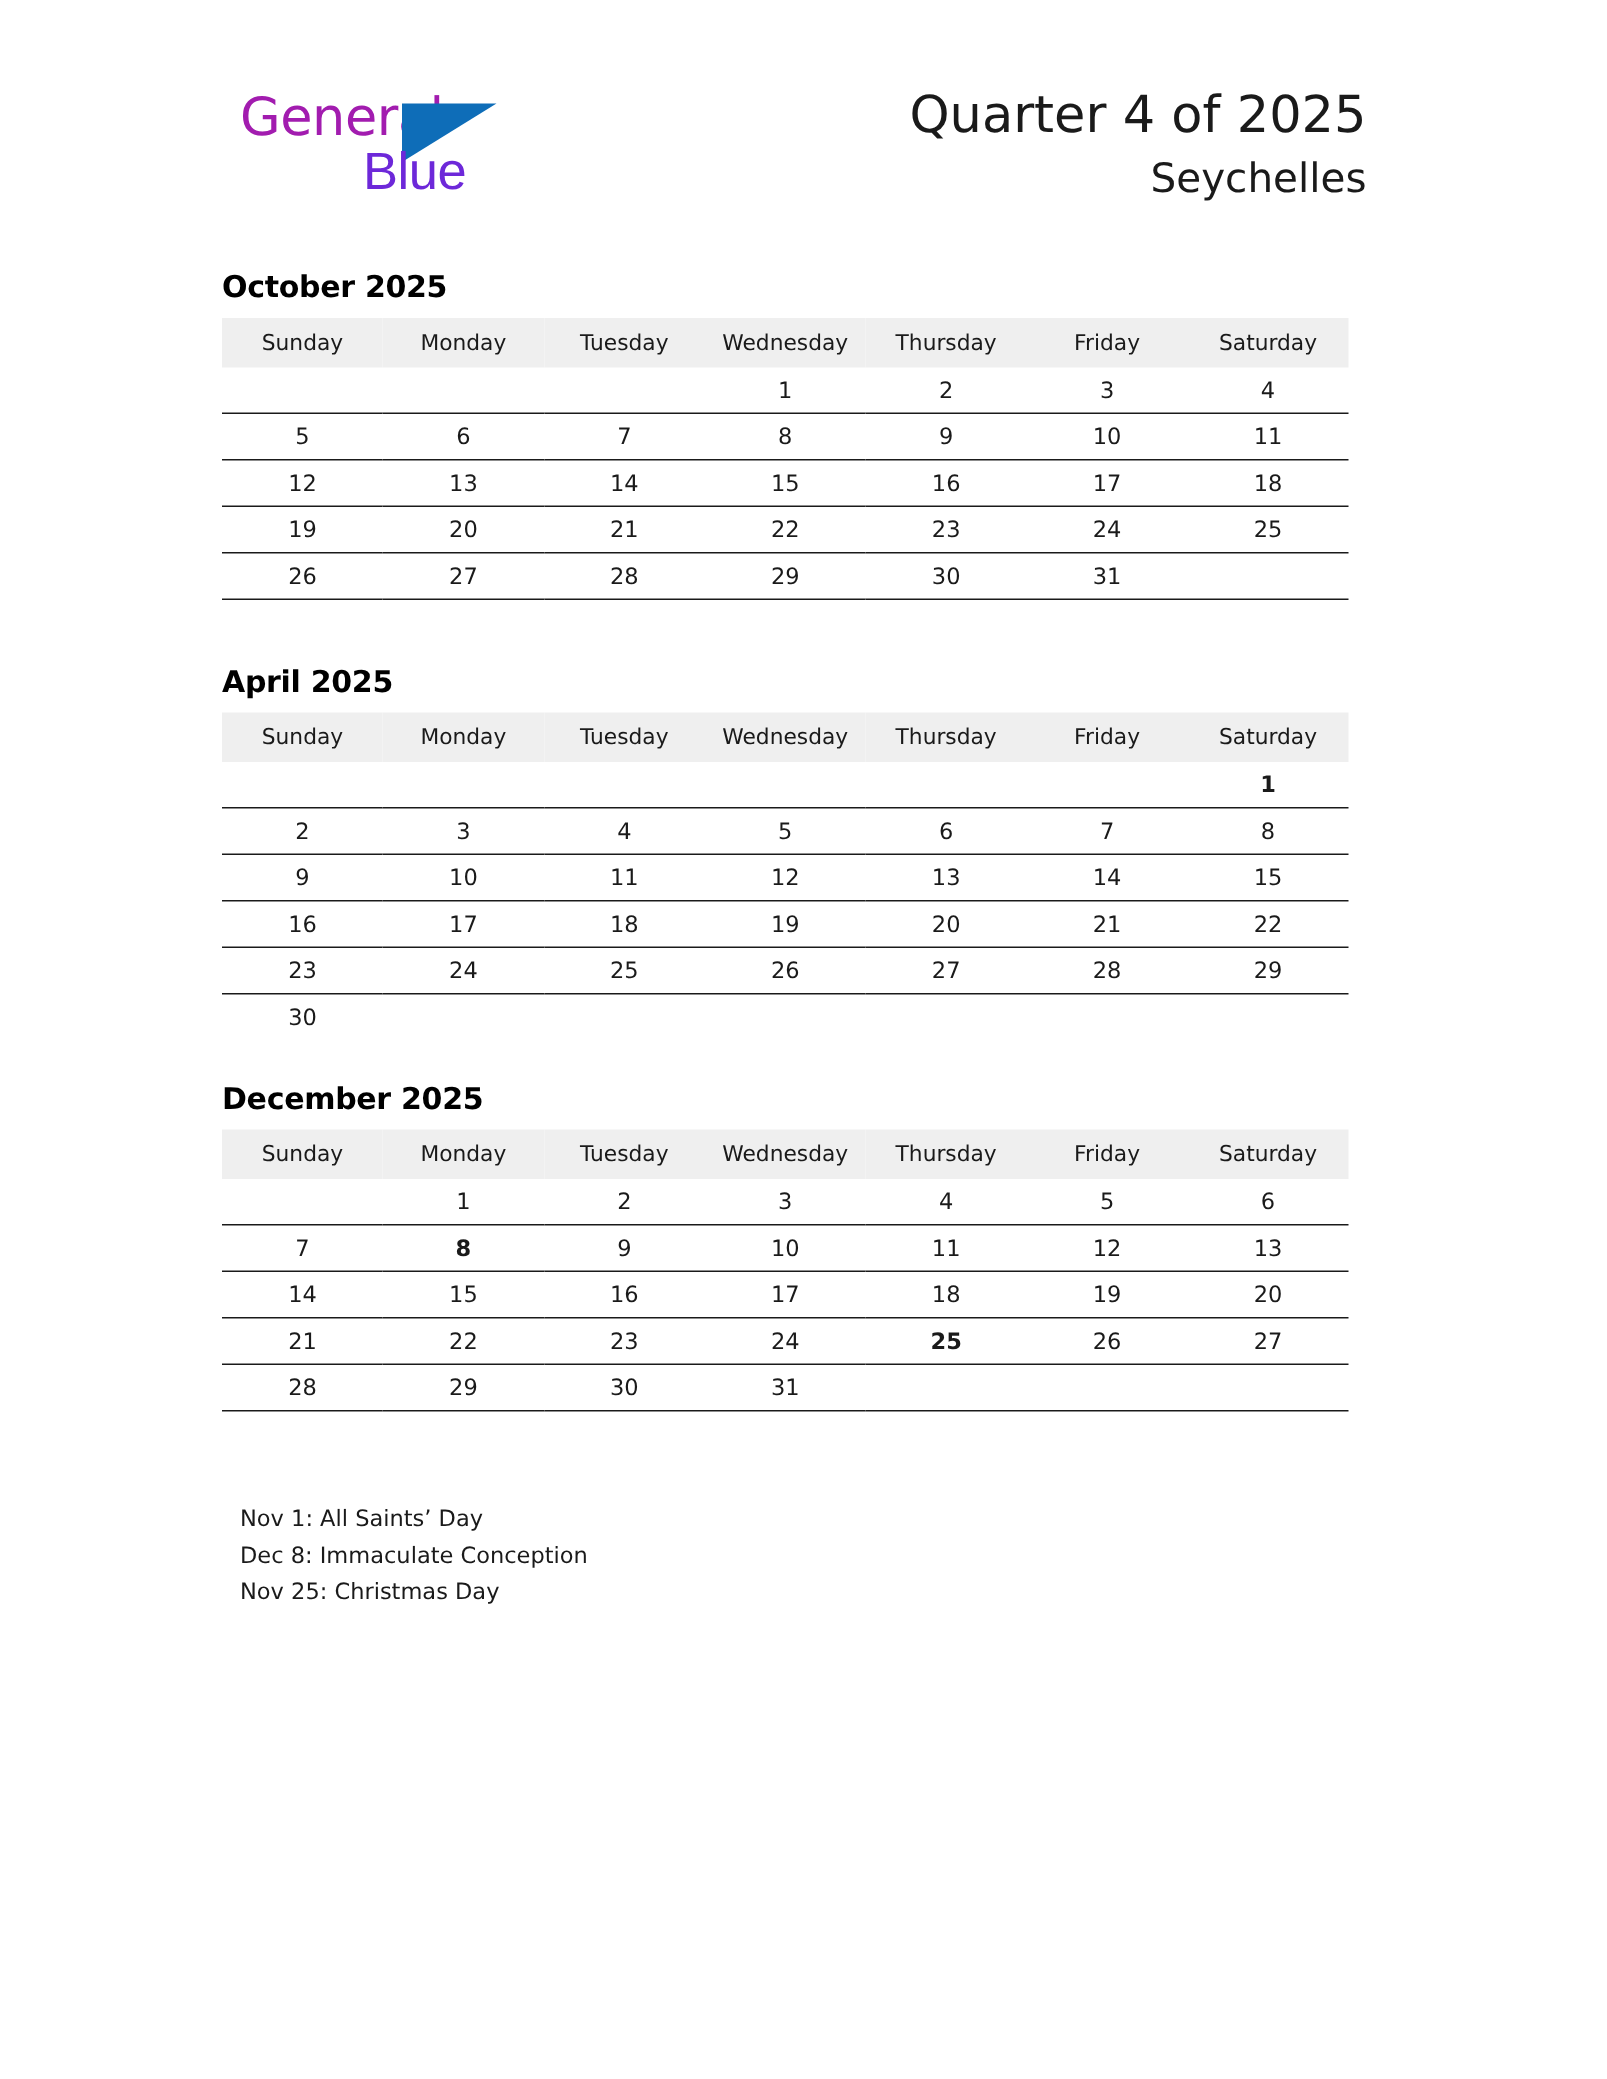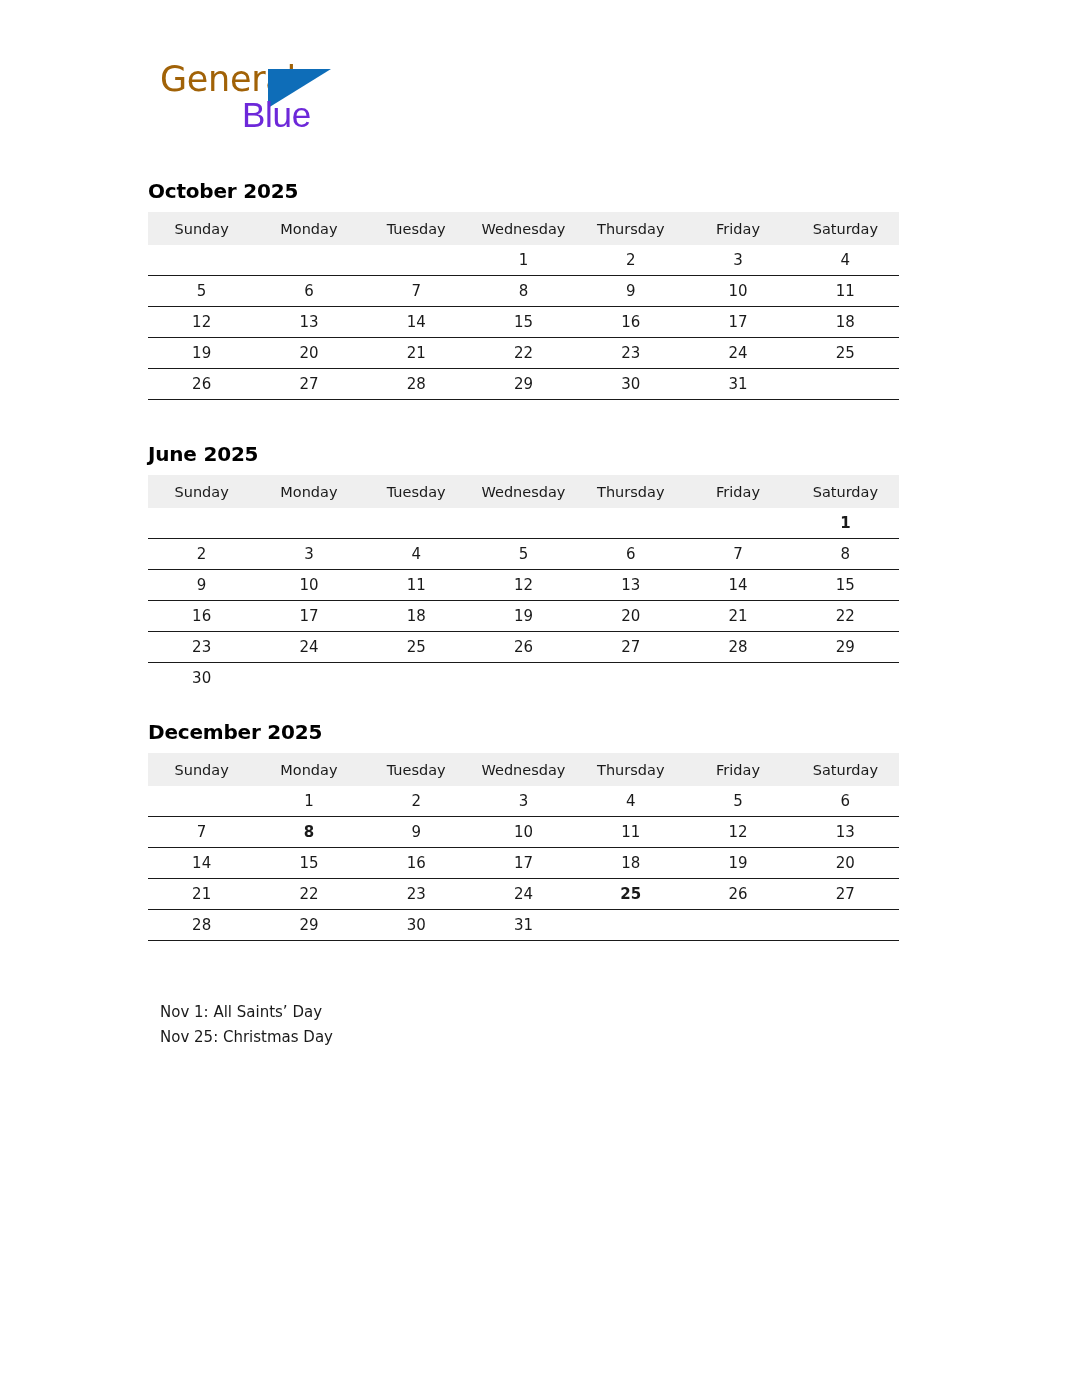--- a/index.html
+++ b/index.html
@@ -38,21 +38,21 @@
     top: 57px;
     width: 330px;
     height: 90px;
   }
   .logo-general {
     position: absolute;
     left: 0;
     top: 0;
     font-size: 35px;
     letter-spacing: -0.3px;
-    color: #a16207;
+    color: #a21caf;
     font-family: "DejaVu Sans", sans-serif;
     line-height: 44px;
   }
   .logo-blue {
     position: absolute;
     left: 82px;
     top: 36px;
     font-size: 35px;
     letter-spacing: -0.3px;
     color: #6d28d9;
@@ -172,20 +172,24 @@
 <div class="page">
 
   <div class="header">
 
     <div class="logo">
       <span class="logo-general">General</span>
       <span class="logo-triangle"></span>
       <span class="logo-blue">Blue</span>
     </div>
 
+    <div class="title-block">
+      <div class="quarter-title">Quarter 4 of 2025</div>
+      <div class="country-title">Seychelles</div>
+    </div>
 
   </div>
 
   <div class="months">
       <div class="month-block m-oct">
         <div class="month-name">October 2025</div>
         <table class="cal">
           <thead>
             <tr>
               <th>Sunday</th>
@@ -240,21 +244,21 @@
               <td>28</td>
               <td>29</td>
               <td>30</td>
               <td>31</td>
               <td class="empty"></td>
             </tr>
           </tbody>
         </table>
       </div>
       <div class="month-block m-nov">
-        <div class="month-name">June 2025</div>
+        <div class="month-name">April 2025</div>
         <table class="cal">
           <thead>
             <tr>
               <th>Sunday</th>
               <th>Monday</th>
               <th>Tuesday</th>
               <th>Wednesday</th>
               <th>Thursday</th>
               <th>Friday</th>
               <th>Saturday</th>
@@ -378,16 +382,17 @@
               <td class="empty"></td>
               <td class="empty"></td>
             </tr>
           </tbody>
         </table>
       </div>
     </div>
 
   <div class="legend">
       <div class="legend-item">Nov 1: All Saints’ Day</div>
+      <div class="legend-item">Dec 8: Immaculate Conception</div>
       <div class="legend-item">Nov 25: Christmas Day</div>
     </div>
 
 </div>
 
 </body></html>

